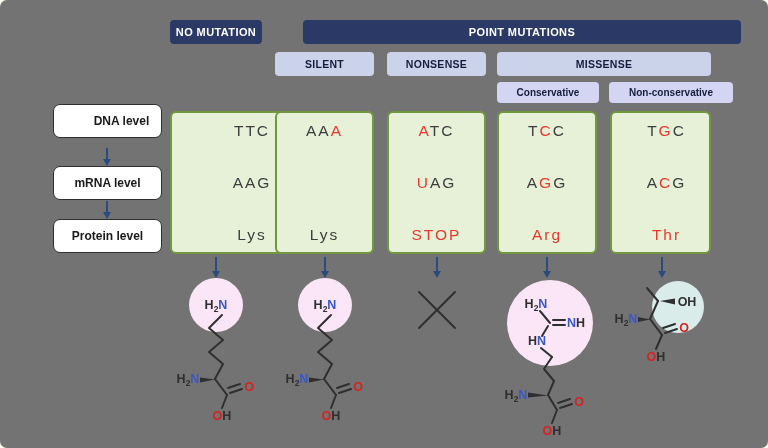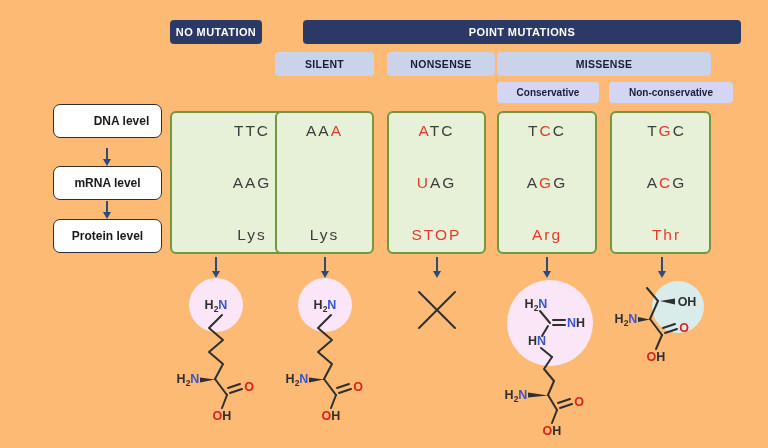--- a/index.html
+++ b/index.html
@@ -1,17 +1,17 @@
 <!DOCTYPE html>
 <html><head>
 <meta charset="utf-8">
 <style>
   html,body{margin:0;padding:0;}
   body{font-family:"Liberation Sans", sans-serif; background:#fdf9ee;}
-  #canvas{position:relative; width:768px; height:448px; background:#fdba74; overflow:hidden;}
+  #canvas{position:relative; width:768px; height:448px; background:#737373; overflow:hidden;border-radius:7px;}
 
   .badge-dark{
     position:absolute; height:24px; background:#2b3966; color:#ffffff;
     border-radius:4px; display:flex; align-items:center; justify-content:center;
     font-size:11px; font-weight:700; letter-spacing:.4px;
   }
   .badge-light{
     position:absolute; height:24px; background:#cbd3ea; color:#141e3c;
     border-radius:4px; display:flex; align-items:center; justify-content:center;
     font-size:10.5px; font-weight:700; letter-spacing:.3px;
@@ -58,21 +58,21 @@
 </style>
 </head>
 <body>
 
 <div id="canvas">
 
   <div class="badge-dark" style="left:170px; top:20px; width:92px;">NO MUTATION</div>
   <div class="badge-dark" style="left:273px; top:20px; width:438px;margin-left:30px;">POINT MUTATIONS</div>
 
   <div class="badge-light" style="left:275px; top:52px; width:99px;">SILENT</div>
-  <div class="badge-light" style="left:387px; top:52px; width:108px;">NONSENSE</div>
+  <div class="badge-light" style="left:387px; top:52px; width:99px;">NONSENSE</div>
   <div class="badge-light" style="left:497px; top:52px; width:214px;">MISSENSE</div>
 
   <div class="badge-sub" style="left:497px; top:82px; width:102px;">Conservative</div>
   <div class="badge-sub" style="left:609px; top:82px; width:124px;">Non-conservative</div>
 
   <div class="level-box" style="top:104px;padding-left:28px;">DNA level</div>
   <div class="down-arrow" style="left:102px; top:148px;">
     <div class="shaft" style="height:11px;"></div>
     <div class="head"></div>
   </div>

